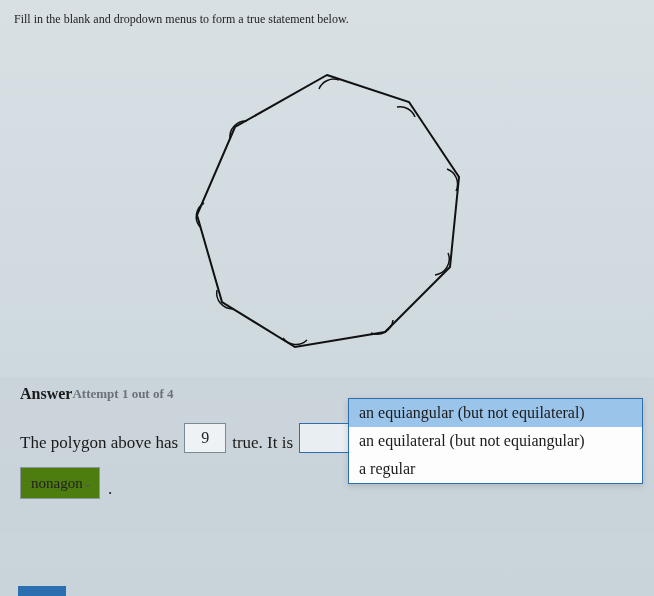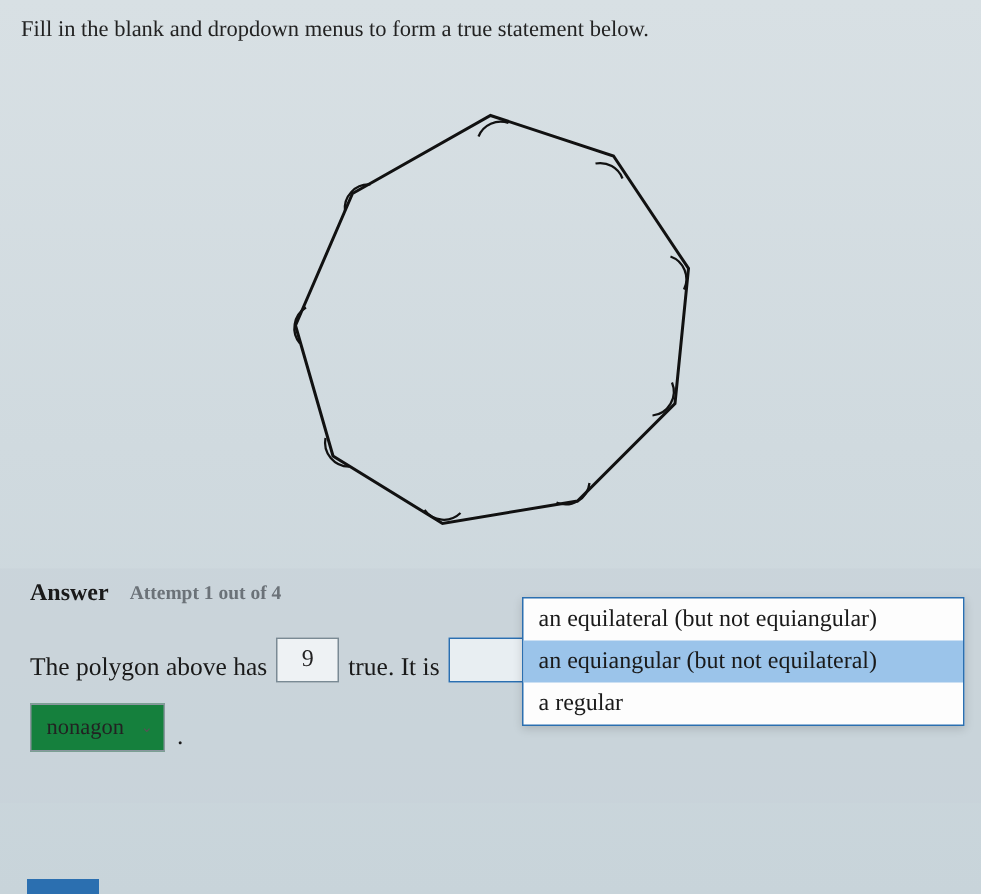--- a/index.html
+++ b/index.html
@@ -7,37 +7,36 @@
       width: 654px;
       height: 596px;
       background: linear-gradient(180deg, #d8e0e4 0%, #c8d4da 100%);
       font-family: Georgia, serif;
       color: #1a1a1a;
       position: relative;
       overflow: hidden;
     }
     .instruction {
       padding: 12px 14px 0 14px;
-      font-size: 15px;
+      font-size: 12px;
       color: #222;
     }
     .polygon-area {
       width: 100%;
       display: flex;
       justify-content: center;
       padding: 20px 0 10px 0;
     }
     .answer-section {
       background: rgba(200, 210, 216, 0.6);
       padding: 8px 20px 20px 20px;
     }
     .answer-header {
       display: flex;
-      align-items: flex-start;
-      gap: 14px;
+      align-items: center;
       margin-bottom: 20px;
     }
     .answer-label {
       font-weight: bold;
       font-size: 16px;
       color: #1a1a1a;
     }
     .attempt-text {
       font-size: 13px;
       color: #6b7278;
@@ -84,22 +83,22 @@
       right: 8px;
       top: 50%;
       transform: translateY(-50%);
       pointer-events: none;
       font-size: 10px;
       color: #555;
     }
     .dropdown-small {
       height: 32px;
       border: 1px solid #8a969e;
-      background: #15803d;
-      padding: 0 26px 0 10px;
+      background: #4d7c0f;
+      padding: 0 16px 0 10px;
       font-size: 15px;
       font-family: Georgia, serif;
       appearance: none;
       -webkit-appearance: none;
       color: #222;
     }
     .options-popup {
       position: absolute;
       left: 348px;
       top: 398px;
@@ -173,18 +172,18 @@
       <select class="dropdown-small">
         <option>nonagon</option>
       </select>
       <span class="chev">⌄</span>
     </span>
     <span class="period">.</span>
   </div>
 </div>
 
 <div class="options-popup">
+  <div class="opt sel">an equiangular (but not equilateral)</div>
   <div class="opt">an equilateral (but not equiangular)</div>
-  <div class="opt sel">an equiangular (but not equilateral)</div>
   <div class="opt">a regular</div>
 </div>
 
 <div class="bottom-bar"></div>
 
 </body></html>

